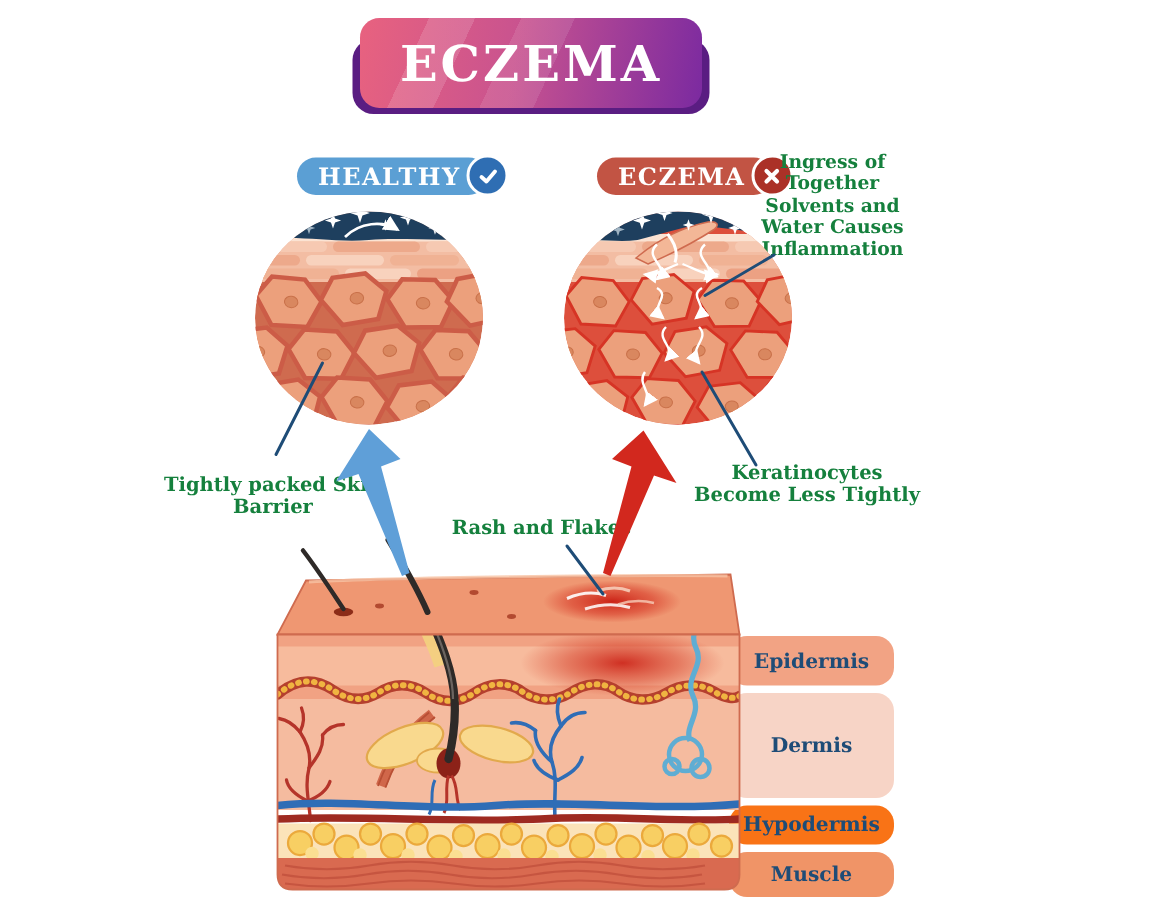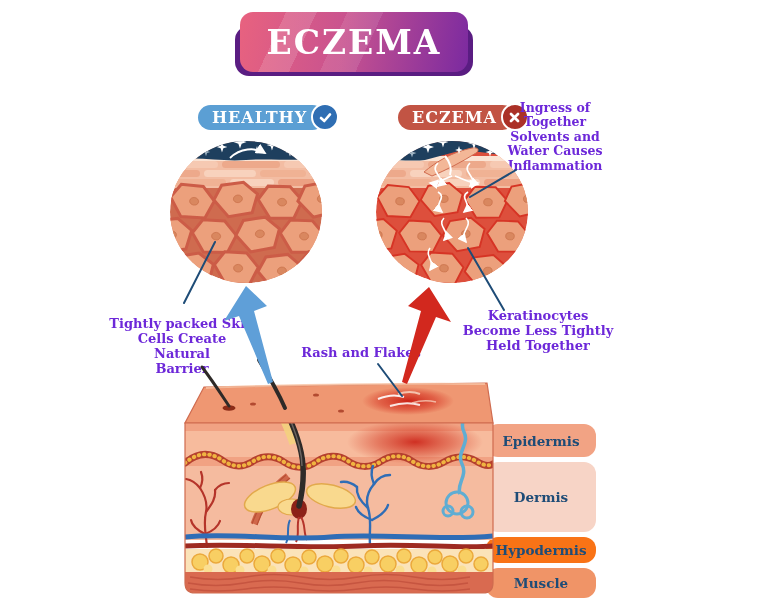--- a/index.html
+++ b/index.html
@@ -20,21 +20,21 @@
       color:#fff;font-size:16px;font-weight:bold;letter-spacing:1px;padding:0 18px 0 14px;}
   .badge .mark{width:28px;height:28px;border-radius:50%;margin-left:-14px;display:flex;align-items:center;justify-content:center;
       border:2px solid #ffffff;box-sizing:border-box;}
   .badge-healthy{left:198px;top:103px;}
   .badge-healthy .pill{background:#5b9fd4;}
   .badge-healthy .mark{background:#2f6eb3;}
   .badge-eczema{left:398px;top:103px;}
   .badge-eczema .pill{background:#c25444;}
   .badge-eczema .mark{background:#ab3127;}
   
-  .note{position:absolute;color:#6d28d9;font-weight:bold;text-align:center;font-size:12.5px;line-height:1.15;}
+  .note{position:absolute;color:#15803d;font-weight:bold;text-align:center;font-size:12.5px;line-height:1.15;}
   .note span{display:block;}
   .note-ingress{left:503px;top:101px;width:104px;}
   .note-barrier{left:108px;top:317px;width:148px;font-size:13px;}
   .note-rash{left:298px;top:346px;width:126px;white-space:nowrap;font-size:13px;}
   .note-keratin{left:452px;top:309px;width:172px;font-size:13px;}
   
   .layer-box{position:absolute;left:486px;width:110px;border-radius:12px;display:flex;align-items:center;justify-content:center;
       color:#1e4c77;font-weight:bold;font-size:13.5px;z-index:1;}
   .layer-epidermis{top:424px;height:33px;background:#f2a384;}
   .layer-dermis{top:462px;height:70px;background:#f7d4c6;text-align:center;}
@@ -75,30 +75,28 @@
   <div class="note note-ingress">
     <span>Ingress of</span>
     <span>Together</span>
     <span>Solvents and</span>
     <span>Water Causes</span>
     <span>Inflammation</span>
   </div>
 
   <div class="note note-barrier">
     <span>Tightly packed Skin</span>
-    <span>Cells Create Natural</span>
     <span>Barrier</span>
   </div>
 
   <div class="note note-rash">Rash and Flakes</div>
 
   <div class="note note-keratin">
     <span>Keratinocytes</span>
     <span>Become Less Tightly</span>
-    <span>Held Together</span>
   </div>
 
   <div class="layer-box layer-epidermis">Epidermis</div>
   <div class="layer-box layer-dermis">Dermis</div>
   <div class="layer-box layer-hypodermis">Hypodermis</div>
   <div class="layer-box layer-muscle">Muscle</div>
 
   <svg class="art" width="768" height="610" viewBox="0 0 768 610">
     <defs>
       <marker id="aw" markerWidth="7" markerHeight="7" refX="5" refY="3" orient="auto">

